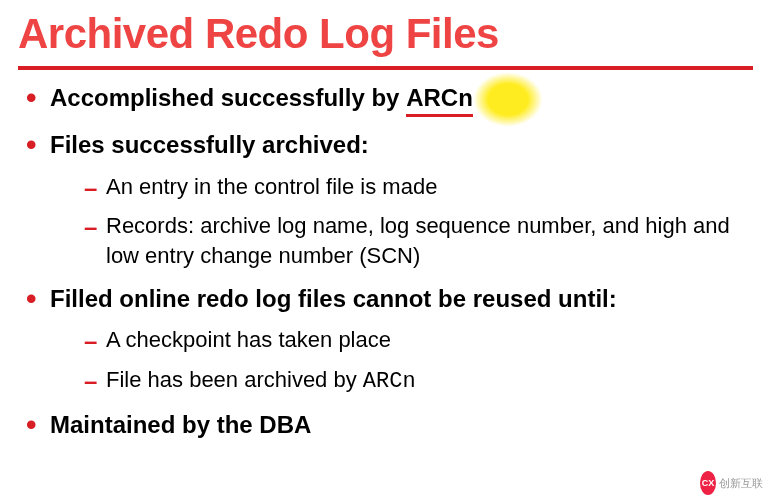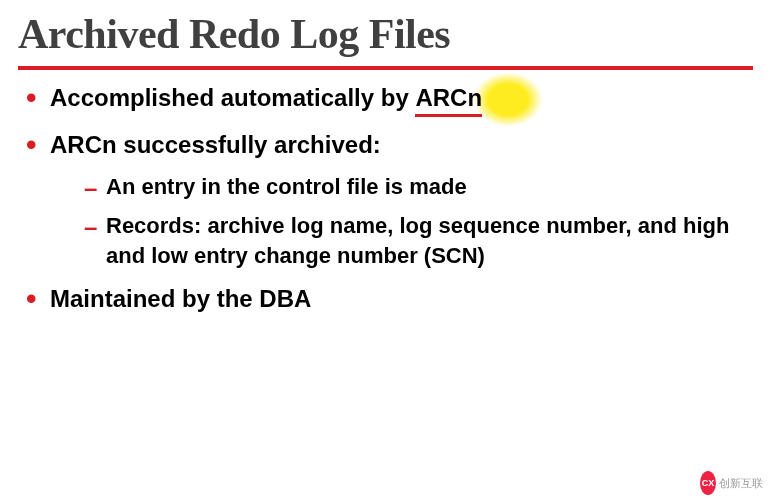--- a/index.html
+++ b/index.html
@@ -11,24 +11,23 @@
       font-family: Arial, Helvetica, sans-serif;
       background: #ffffff;
       width: 771px;
       height: 501px;
       padding: 10px 18px;
       position: relative;
     }
     .title {
       font-size: 42px;
       font-weight: 900;
-      color: #404040;
+      color: #ef4444;
       letter-spacing: -0.5px;
       margin-bottom: 8px;
-      font-family: Liberation Serif, serif;
     }
     .title-underline {
       height: 4px;
       background: #d81e24;
       margin-bottom: 12px;
     }
     ul.main-list {
       list-style: none;
       padding-left: 8px;
     }
@@ -49,21 +48,21 @@
       left: 0;
       top: -4px;
     }
     ul.sub-list {
       list-style: none;
       padding-left: 34px;
       margin-top: 10px;
     }
     ul.sub-list > li {
       font-size: 22px;
-      font-weight: bold;
+      font-weight: normal;
       color: #000;
       margin-bottom: 10px;
       position: relative;
       padding-left: 22px;
       line-height: 1.35;
     }
     ul.sub-list > li::before {
       content: "–";
       color: #d81e24;
       font-size: 24px;
@@ -127,27 +126,36 @@
 </head>
 <body>
 
 <div class="highlight-yellow highlight-1"></div>
 
 <h1 class="title relz">Archived Redo Log Files</h1>
 <div class="title-underline"></div>
 
 <ul class="main-list relz">
   <li>
-    <span>Accomplished automatically by </span><span class="underline-red underline-arcn">ARCn</span>
+    <span>Accomplished successfully by </span><span class="underline-red underline-arcn">ARCn</span>
   </li>
   <li>
-    <span>ARCn successfully archived:</span>
+    <span>Files successfully archived:</span>
     <ul class="sub-list">
       <li>An entry in the control file is made</li>
       <li>Records: archive log name, log sequence number, and high and low entry change number (SCN)</li>
+    </ul>
+  </li>
+  <li>
+    <span>Filled online redo log files cannot be reused until:</span>
+    <ul class="sub-list">
+      <li>A checkpoint has taken place</li>
+      <li>
+        <span>File has been archived by </span><span class="mono">ARCn</span>
+      </li>
     </ul>
   </li>
   <li>Maintained by the DBA</li>
 </ul>
 
 <div class="watermark">
   <span class="watermark-logo">CX</span>
   <span>创新互联</span>
 </div>
 

